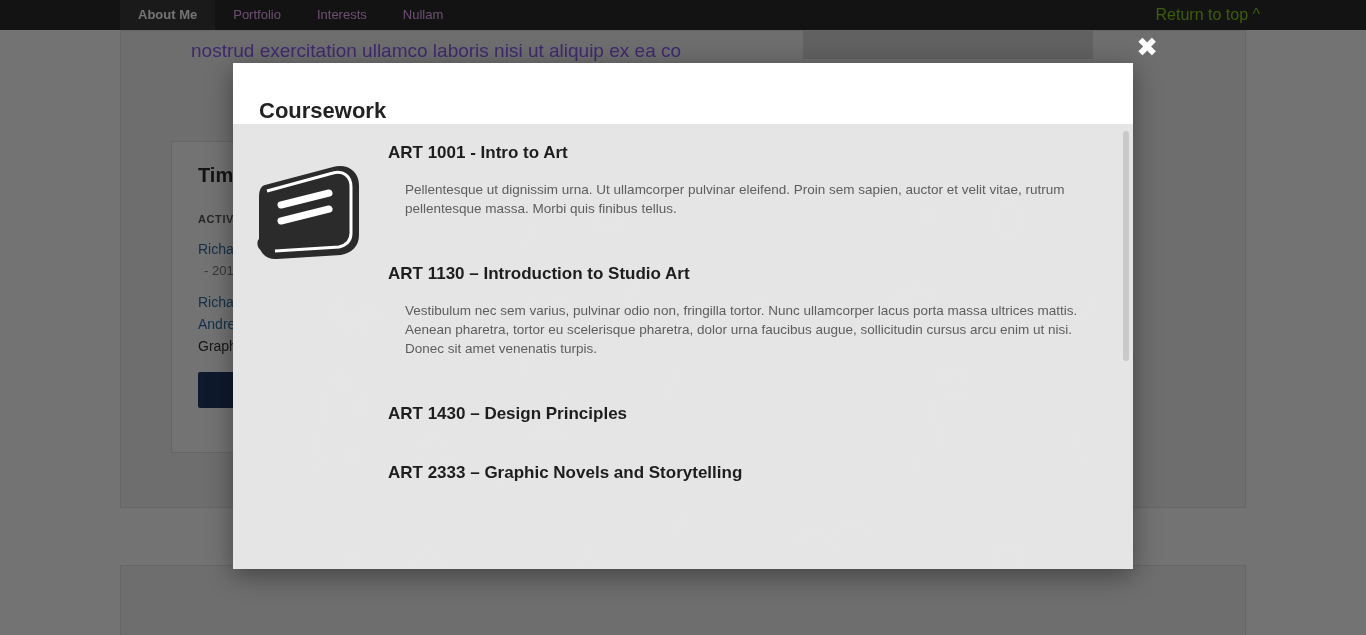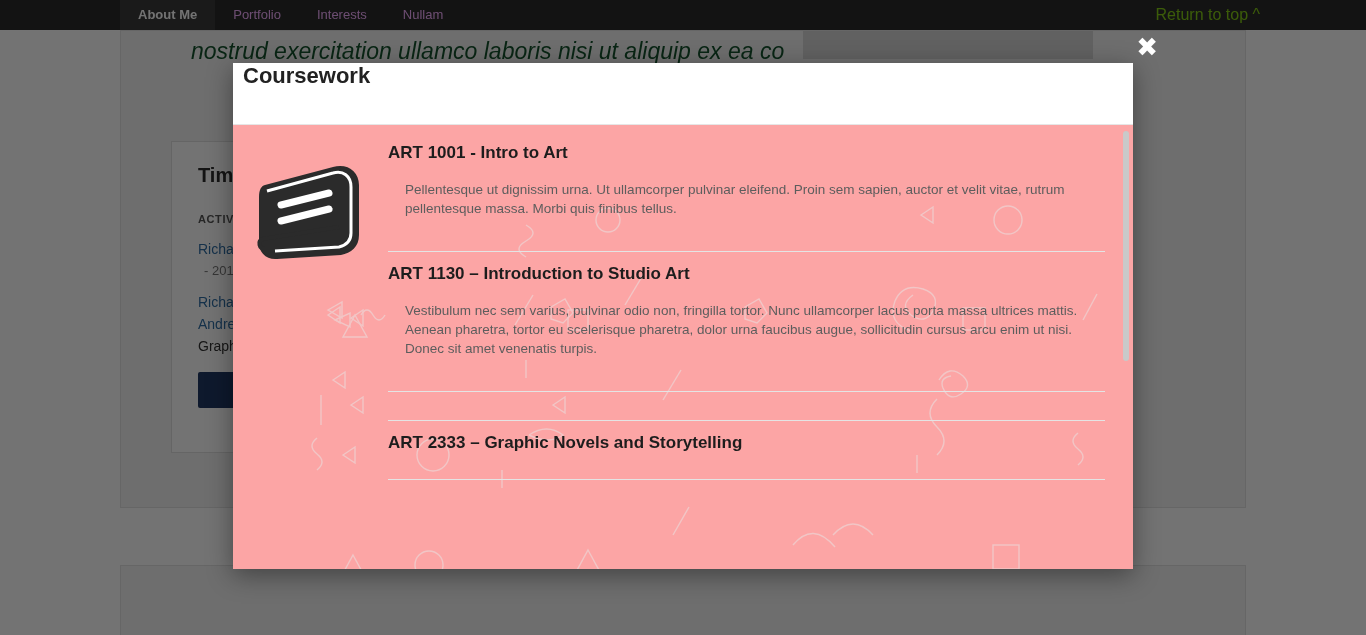--- a/index.html
+++ b/index.html
@@ -77,24 +77,23 @@
     background: #f3f3f3;
     border: 1px solid #e3e3e3;
     box-sizing: border-box;
   }
 
   .bg-lorem {
     position: absolute;
     left: 70px;
     top: 4px;
     width: 620px;
-    color: #14532d;
-    font-size: 23px;
+    color: #8b5cf6;
+    font-size: 19px;
     line-height: 32px;
-    font-style: italic;
   }
 
   .bg-grey-box {
     position: absolute;
     left: 682px;
     top: 0px;
     width: 290px;
     height: 28px;
     background: #d8d8d8;
   }
@@ -187,34 +186,34 @@
     background: #ffffff;
     box-shadow: 0 6px 24px rgba(0,0,0,0.4);
     overflow: hidden;
   }
 
   .modal-header {
     height: 62px;
     background: #ffffff;
     border-bottom: 1px solid #e6e6e6;
     display: flex;
-    align-items: flex-start;
-    padding: 0 10px;
+    align-items: flex-end;
+    padding: 0 26px;
     box-sizing: border-box;
   }
   .modal-title {
     font-size: 22px;
     color: #222222;
     font-weight: bold;
   }
 
   .modal-body {
     position: relative;
     height: 444px;
-    background: #fca5a5;
+    background: #e5e5e5;
     overflow: hidden;
   }
 
   
   .doodles {
     position: absolute;
     inset: 0;
     opacity: 0.5;
     pointer-events: none;
   }
@@ -389,20 +388,21 @@
             <p class="course-title">ART 1001 - Intro to Art</p>
             <p class="course-desc">Pellentesque ut dignissim urna. Ut ullamcorper pulvinar eleifend. Proin sem sapien, auctor et velit vitae, rutrum pellentesque massa. Morbi quis finibus tellus.</p>
           </div>
 
           <div class="course">
             <p class="course-title">ART 1130 – Introduction to Studio Art</p>
             <p class="course-desc">Vestibulum nec sem varius, pulvinar odio non, fringilla tortor. Nunc ullamcorper lacus porta massa ultrices mattis. Aenean pharetra, tortor eu scelerisque pharetra, dolor urna faucibus augue, sollicitudin cursus arcu enim ut nisi. Donec sit amet venenatis turpis.</p>
           </div>
 
           <div class="course">
+            <p class="course-title">ART 1430 – Design Principles</p>
           </div>
 
           <div class="course">
             <p class="course-title">ART 2333 – Graphic Novels and Storytelling</p>
           </div>
 
         </div>
       </div>
 
       <div class="scroll-track"></div>

